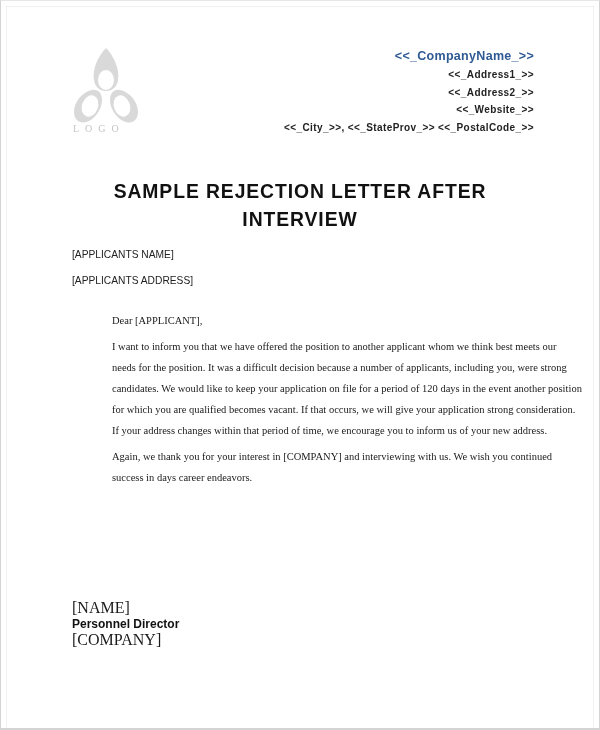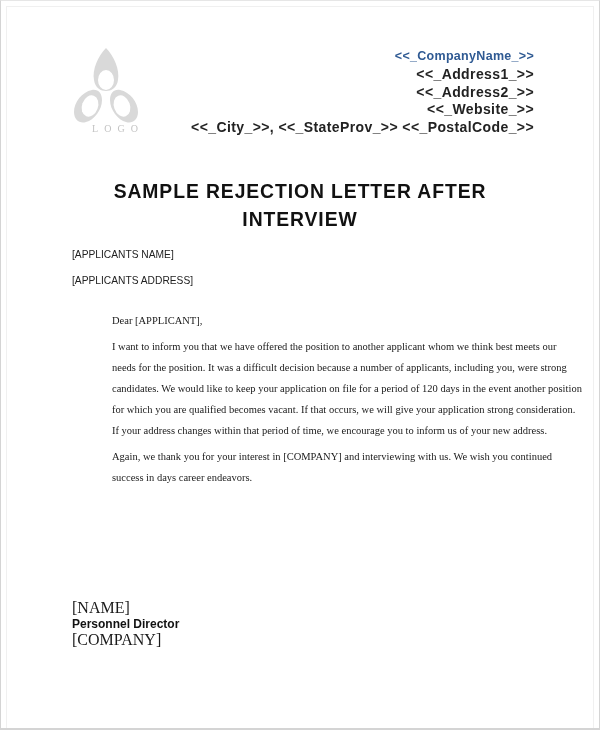--- a/index.html
+++ b/index.html
@@ -10,31 +10,31 @@
       border-left: 1px solid #d4d4d4; border-right: 1px solid #d4d4d4;
       border-bottom: 2px solid #d4d4d4; border-top: 1px solid #e6e6e6;
     }
     .inner-line-l { position: absolute; left: 5px; top: 5px; bottom: 0; width: 1px; background: #f0f0f0; }
     .inner-line-r { position: absolute; right: 5px; top: 5px; bottom: 0; width: 1px; background: #f0f0f0; }
     .inner-line-t { position: absolute; left: 5px; right: 5px; top: 5px; height: 1px; background: #f0f0f0; }
 
     .logo { position: absolute; left: 68px; top: 46px; width: 76px; height: 92px; }
     .logo svg { display: block; }
     .logo-text {
-      position: absolute; left: 88px; top: 123px; width: 60px;
+      position: absolute; left: 73px; top: 123px; width: 60px;
       font-family: "Liberation Serif", serif; font-size: 10px; color: #c4c4c4;
-      letter-spacing: 6px; text-align: center;
+      letter-spacing: 6px; text-align: left;
     }
 
     .company-block {
       position: absolute; right: 66px; top: 48px; text-align: right;
       font-family: "Liberation Sans", sans-serif; font-weight: bold;
     }
     .company-name { font-size: 12.5px; color: #2f5a93; line-height: 16px; margin-bottom: 2px; letter-spacing: 0.3px; }
-    .addr-line { font-size: 14px; color: #222; line-height: 17.5px; letter-spacing: 0.4px; }
+    .addr-line { font-size: 10px; color: #222; line-height: 17.5px; letter-spacing: 0.4px; }
 
     .title {
       position: absolute; left: 0; top: 177px; width: 600px; text-align: center;
       font-family: "Liberation Sans", sans-serif; font-weight: bold;
       font-size: 21px; line-height: 28px; color: #111; letter-spacing: 1px;
       transform: scaleX(0.92);
     }
 
     .applicant {
       position: absolute; left: 72px;

